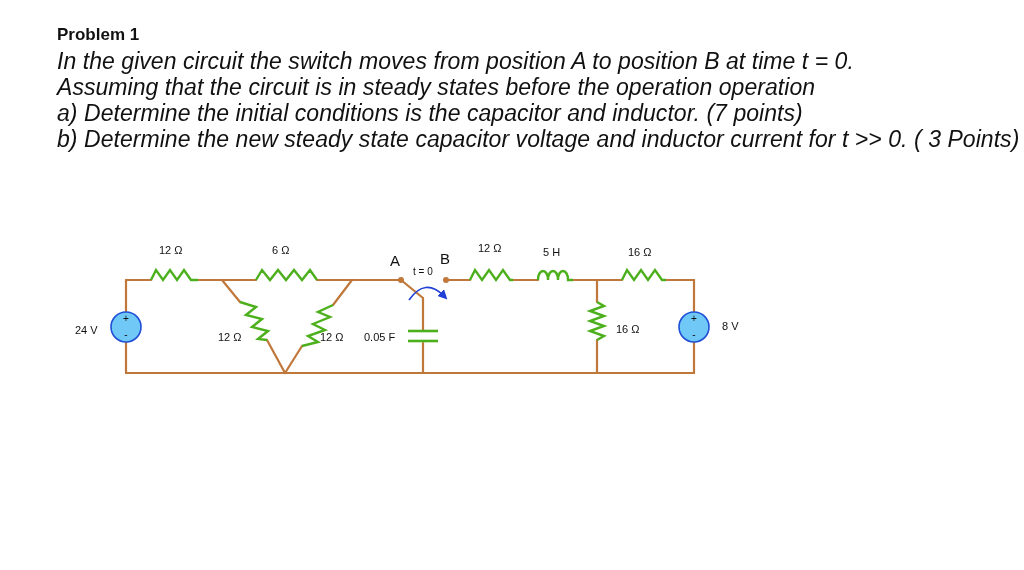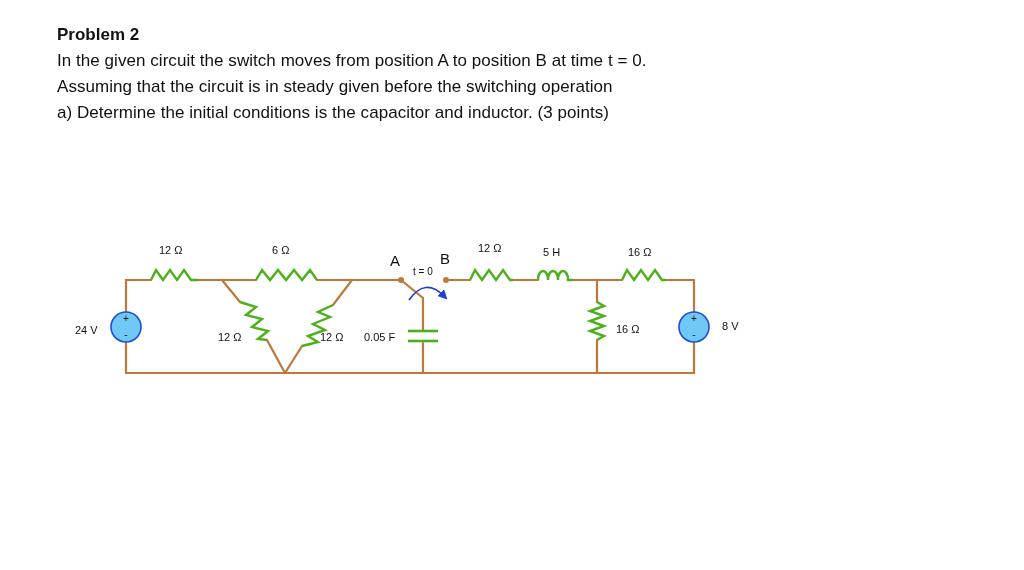--- a/index.html
+++ b/index.html
@@ -1,32 +1,33 @@
 <!DOCTYPE html>
 <html><head>
   <meta charset="utf-8">
   <style>
     html, body { margin: 0; padding: 0; background: #ffffff; }
     body { width: 1024px; height: 570px; position: relative; overflow: hidden; font-family: "Liberation Sans", sans-serif; color: #111; }
     .text-block { position: absolute; left: 57px; top: 22px; }
     .title { font-size: 17px; font-weight: bold; line-height: 26px; height: 26px; }
-    .line { font-size: 17px; line-height: 26px; height: 26px; white-space: nowrap; letter-spacing: 0.05px; }
+    .line { font-size: 23px; line-height: 26px; height: 26px; white-space: nowrap; letter-spacing: 0.05px; font-style: italic; }
     svg.circuit { position: absolute; left: 0; top: 0; }
     .lbl { font-family: "Liberation Sans", sans-serif; font-size: 11px; fill: #111; }
     .lbl-lg { font-family: "Liberation Sans", sans-serif; font-size: 15px; fill: #111; }
     .lbl-sm { font-family: "Liberation Sans", sans-serif; font-size: 10px; fill: #111; }
   </style>
 </head>
 <body>
 
 <div class="text-block">
-  <div class="title">Problem 2</div>
+  <div class="title">Problem 1</div>
   <div class="line">In the given circuit the switch moves from position A to position B at time t = 0.</div>
-  <div class="line">Assuming that the circuit is in steady given before the switching operation</div>
-  <div class="line">a) Determine the initial conditions is the capacitor and inductor. (3 points)</div>
+  <div class="line">Assuming that the circuit is in steady states before the operation operation</div>
+  <div class="line">a) Determine the initial conditions is the capacitor and inductor. (7 points)</div>
+  <div class="line">b) Determine the new steady state capacitor voltage and inductor current for t &gt;&gt; 0. ( 3 Points)</div>
 </div>
 
 <svg class="circuit" width="1024" height="570" viewBox="0 0 1024 570">
   <defs>
     <marker id="arrowhead" markerWidth="6" markerHeight="6" refX="3" refY="3" orient="auto">
       <path d="M0,0 L6,3 L0,6 Z" fill="#1f3fd6"></path>
     </marker>
   </defs>
 
   <g stroke="#c0773a" stroke-width="2.2" fill="none" stroke-linecap="round">

